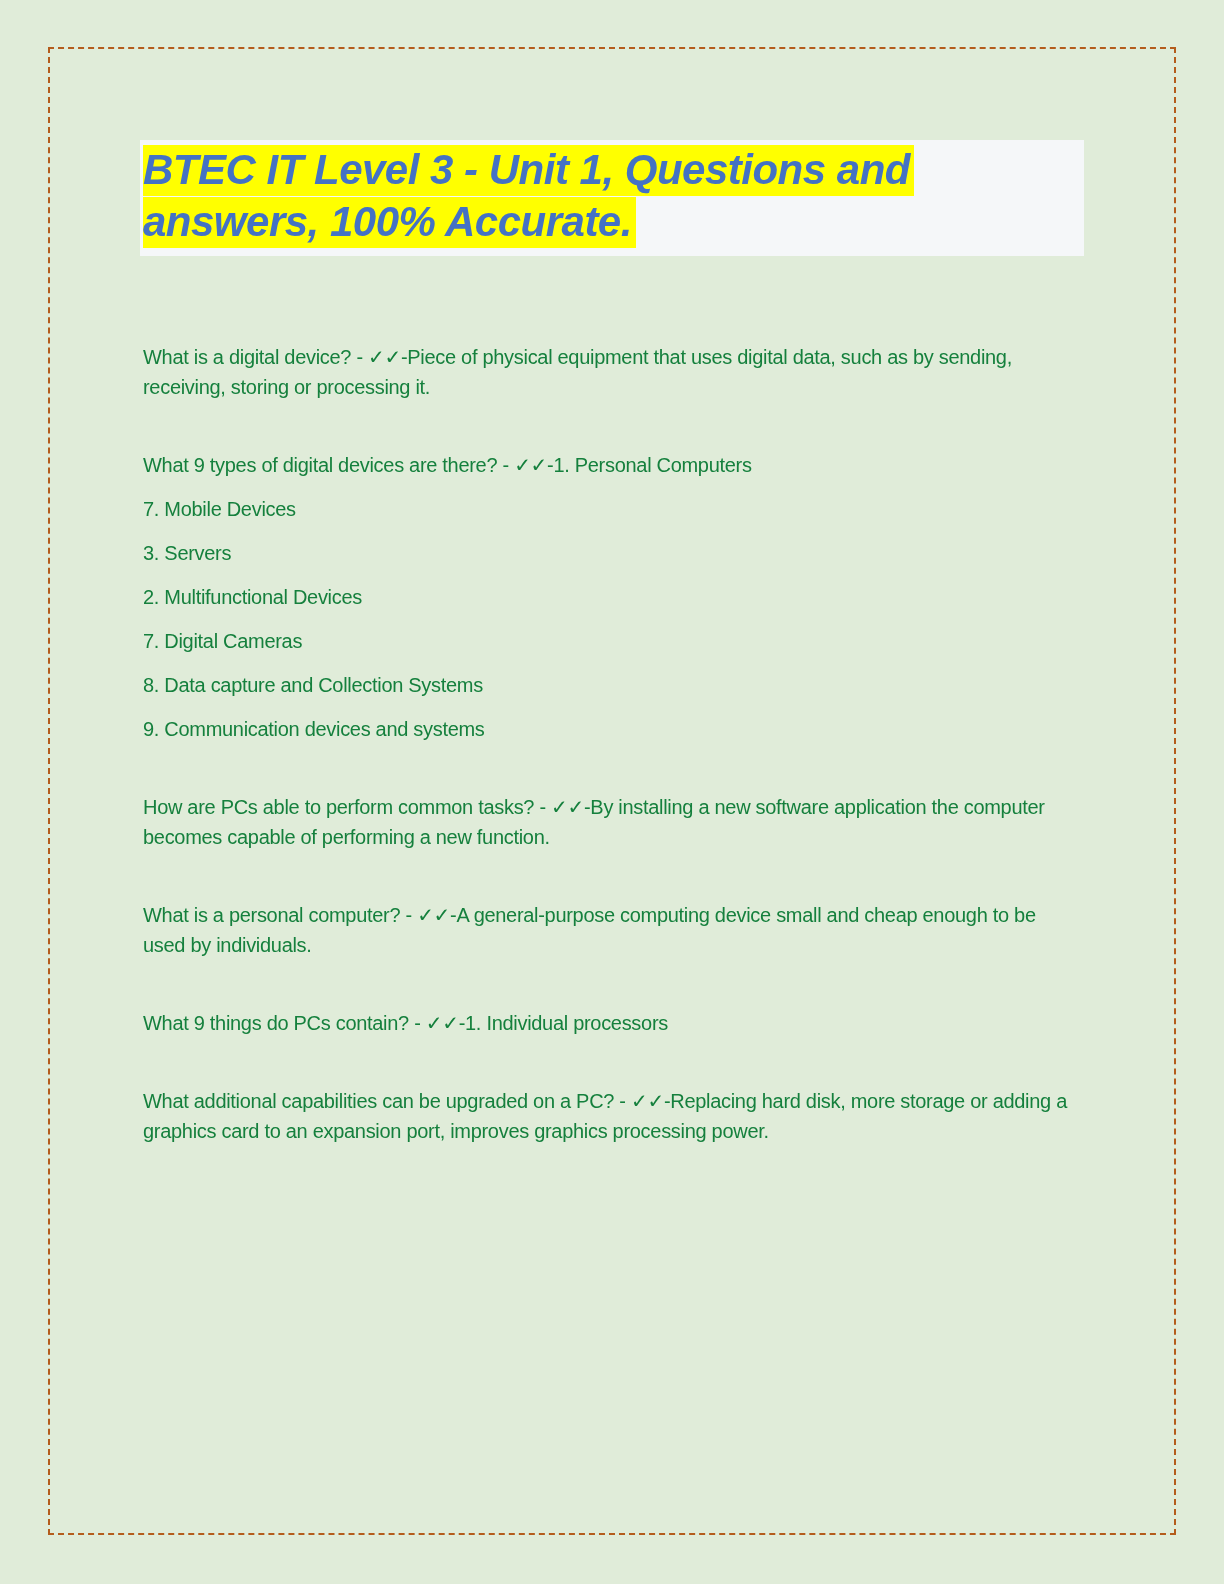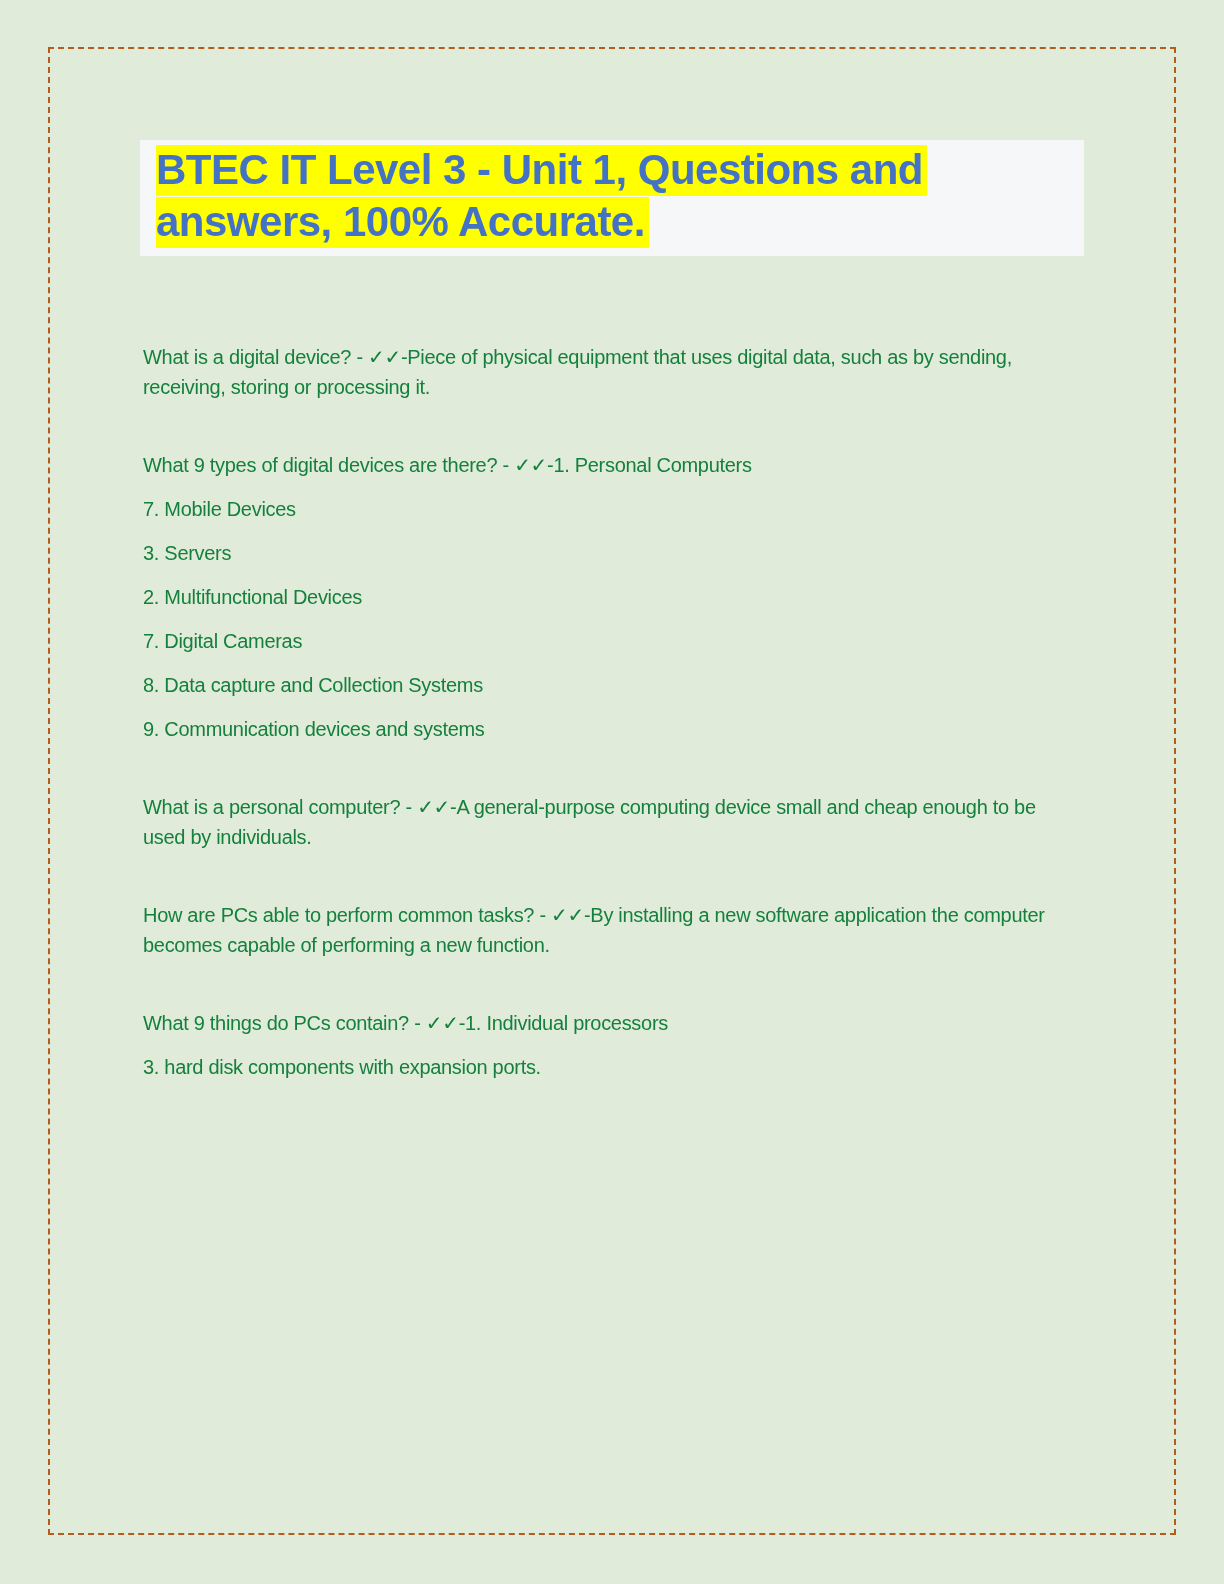--- a/index.html
+++ b/index.html
@@ -26,26 +26,27 @@
     top: 140px;
     width: 944px;
   }
   .title-block {
     background: #f5f7f9;
     width: 944px;
     padding: 4px 0 8px 0;
   }
   h1.doc-title {
     margin: 0;
-    padding-left: 16px;
+    padding-left: 3px;
     font-size: 42px;
     font-weight: bold;
     line-height: 52px;
     letter-spacing: -0.5px;
     color: #4472c4;
+    font-style: italic;
   }
   h1.doc-title .hl {
     background: #ffff00;
     padding: 1px 4px 3px 0;
   }
   .qa-content {
     margin-top: 86px;
     margin-left: 3px;
     width: 930px;
   }
@@ -77,23 +78,25 @@
       <div class="qa-block">
         <p class="qa-paragraph">What 9 types of digital devices are there? - ✓✓-1. Personal Computers</p>
         <p class="qa-paragraph">7. Mobile Devices</p>
         <p class="qa-paragraph">3. Servers</p>
         <p class="qa-paragraph">2. Multifunctional Devices</p>
         <p class="qa-paragraph">7. Digital Cameras</p>
         <p class="qa-paragraph">8. Data capture and Collection Systems</p>
         <p class="qa-paragraph">9. Communication devices and systems</p>
       </div>
       <div class="qa-block">
+        <p class="qa-paragraph">How are PCs able to perform common tasks? - ✓✓-By installing a new software application the computer becomes capable of performing a new function.</p>
+      </div>
+      <div class="qa-block">
         <p class="qa-paragraph">What is a personal computer? - ✓✓-A general-purpose computing device small and cheap enough to be used by individuals.</p>
       </div>
       <div class="qa-block">
-        <p class="qa-paragraph">How are PCs able to perform common tasks? - ✓✓-By installing a new software application the computer becomes capable of performing a new function.</p>
+        <p class="qa-paragraph">What 9 things do PCs contain? - ✓✓-1. Individual processors</p>
       </div>
       <div class="qa-block">
-        <p class="qa-paragraph">What 9 things do PCs contain? - ✓✓-1. Individual processors</p>
-        <p class="qa-paragraph">3. hard disk components with expansion ports.</p>
+        <p class="qa-paragraph">What additional capabilities can be upgraded on a PC? - ✓✓-Replacing hard disk, more storage or adding a graphics card to an expansion port, improves graphics processing power.</p>
       </div>
     </div>
 </div>
 
 </body></html>

